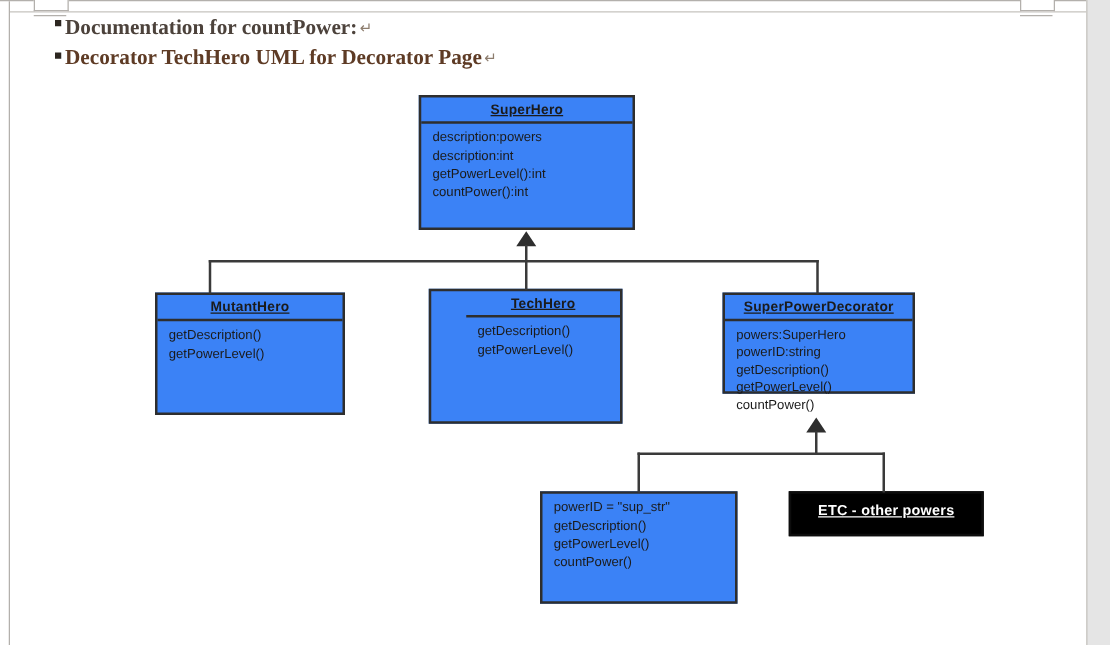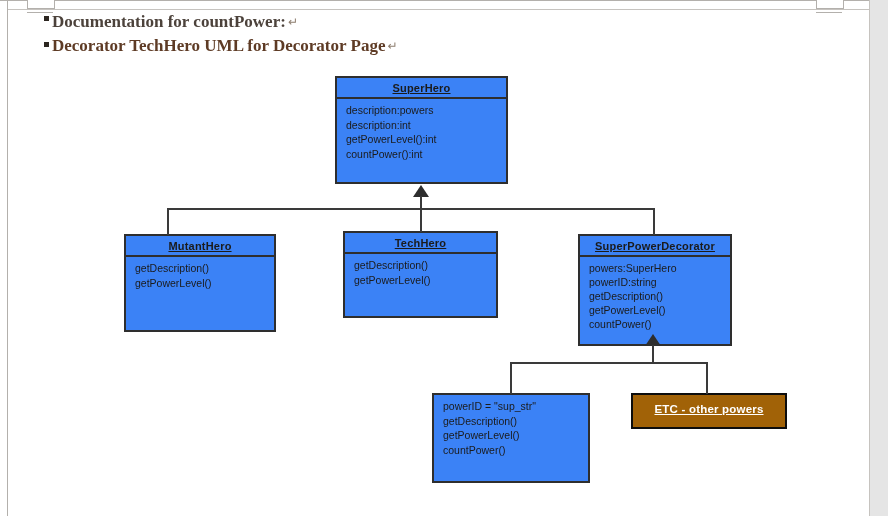--- a/index.html
+++ b/index.html
@@ -16,21 +16,21 @@
   .margin-marker-sub{position:absolute;top:12px;width:26px;height:1px;background:#b3b0ac;}
   
   .heading{position:absolute;left:52px;white-space:nowrap;font-family:"Liberation Serif",serif;font-weight:bold;font-size:17px;}
   .bullet{position:absolute;width:5px;height:5px;background:#2c2620;}
   .pilcrow{font-family:"Liberation Sans",sans-serif;font-weight:normal;font-size:12px;color:#8d7d6e;margin-left:2px;vertical-align:1px;}
   
   .uml-box{position:absolute;background:#3b82f6;border:2px solid #2e2e2e;box-sizing:border-box;color:#1b1b1b;}
   .uml-title{border-bottom:2px solid #2e2e2e;text-align:center;font-weight:bold;font-size:11px;
     text-decoration:underline;padding:4px 2px 3px 2px;letter-spacing:.2px;}
   .uml-body{padding:4px 6px 2px 9px;font-size:10.5px;line-height:14.5px;}
-  .uml-box.etc{background:#a16207;border-color:#0d0d0d;}
+  .uml-box.etc{background:#000000;border-color:#0d0d0d;}
   .uml-box.etc .uml-title{border-bottom:none;color:#ffffff;padding-top:8px;font-size:11.5px;}
   .line{position:absolute;background:#3a3a3a;}
   .arrow-up{position:absolute;width:0;height:0;border-left:8px solid transparent;border-right:8px solid transparent;border-bottom:12px solid #2e2e2e;}
 </style>
 </head>
 <body>
 
 <div id="screen">
 
   <div class="top-edge"></div>
@@ -65,29 +65,29 @@
     </div>
 
     <div class="uml-box" style="left:92px;top:234px;width:152px;height:98px;margin-left:32px;">
       <div class="uml-title">MutantHero</div>
       <div class="uml-body" style="line-height:15px;">
         <div>getDescription()</div>
         <div>getPowerLevel()</div>
       </div>
     </div>
 
-    <div class="uml-box" style="left:343px;top:231px;width:155px;height:87px;">
+    <div class="uml-box" style="left:343px;top:231px;width:155px;height:108px;padding-left:28px;">
       <div class="uml-title">TechHero</div>
       <div class="uml-body" style="line-height:15px;">
         <div>getDescription()</div>
         <div>getPowerLevel()</div>
       </div>
     </div>
 
-    <div class="uml-box" style="left:578px;top:234px;width:154px;height:112px;">
+    <div class="uml-box" style="left:578px;top:234px;width:154px;height:81px;">
       <div class="uml-title">SuperPowerDecorator</div>
       <div class="uml-body" style="line-height:14px;">
         <div>powers:SuperHero</div>
         <div>powerID:string</div>
         <div>getDescription()</div>
         <div>getPowerLevel()</div>
         <div>countPower()</div>
       </div>
     </div>
 

